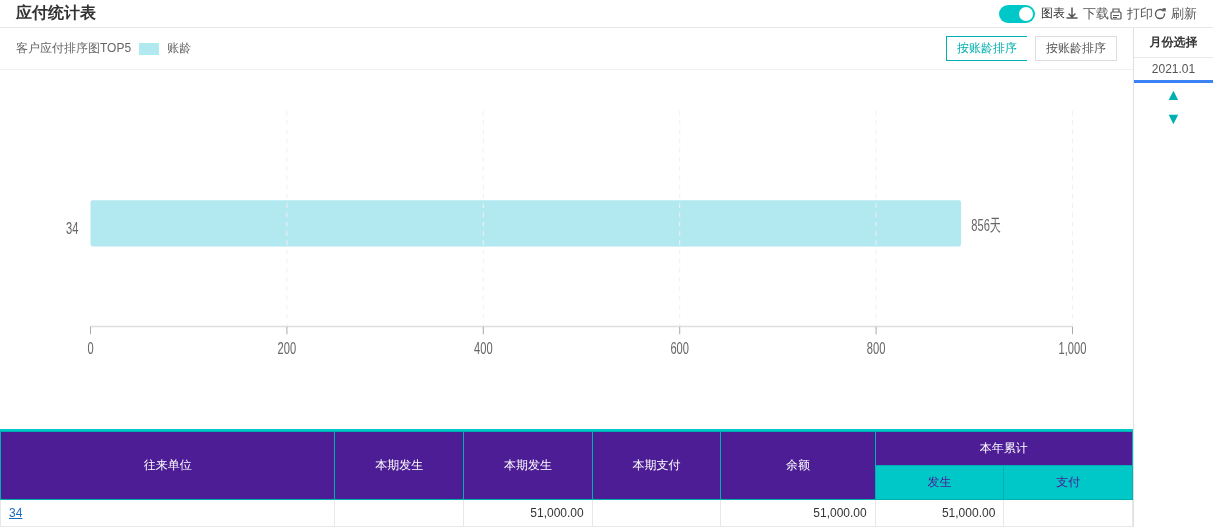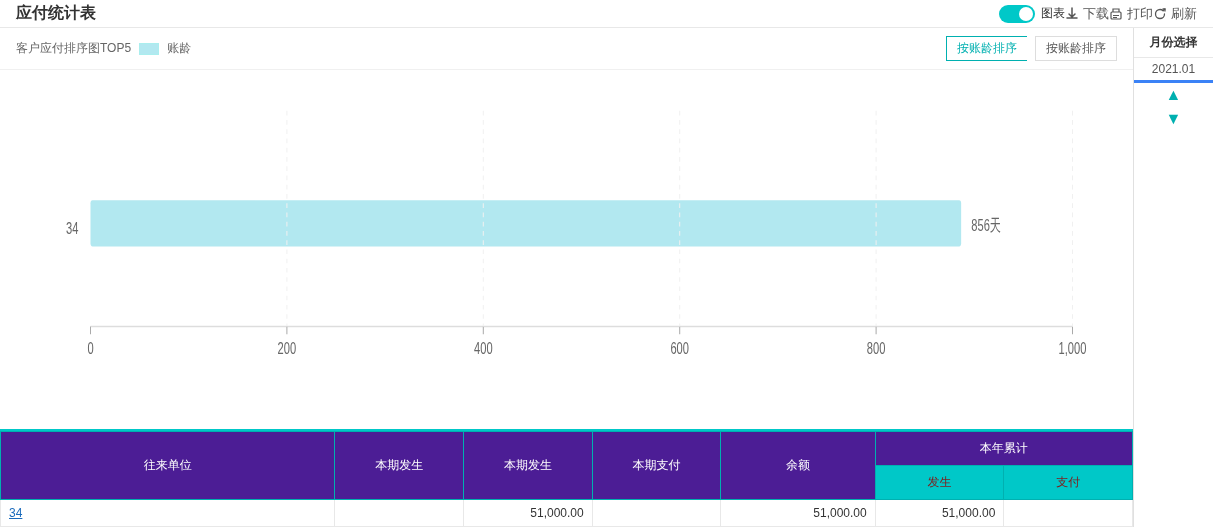--- a/index.html
+++ b/index.html
@@ -35,21 +35,21 @@
     .chart-area { flex: 1; position: relative; padding: 10px 20px 10px 50px; min-height: 180px; }
     .chart-svg { width: 100%; height: 100%; }
 
     
     .table-section { border-top: 2px solid #00c8c8; }
     .data-table { width: 100%; border-collapse: collapse; }
     .data-table th { background: #4c1d95; color: #fff; text-align: center; padding: 8px 4px; font-weight: normal; font-size: 12px; border: 1px solid #00b0b0; }
     .data-table td { text-align: right; padding: 6px 8px; font-size: 12px; border: 1px solid #e8e8e8; background: #fff; }
     .data-table td.left { text-align: left; }
     .data-table td a { color: #1a6bbc; text-decoration: underline; }
-    .data-table .sub-header th { background: #00c8c8; color: #7f1d1d; }
+    .data-table .sub-header th { background: #00c8c8; color: #4c1d95; }
 
     
     .right-sidebar { width: 80px; border-left: 1px solid #e0e0e0; display: flex; flex-direction: column; background: #fff; overflow: hidden; }
     .sidebar-header { background: #fff; padding: 6px 4px; font-size: 12px; color: #333; border-bottom: 1px solid #e8e8e8; text-align: center; font-weight: bold; }
     .sidebar-year { text-align: center; padding: 4px; font-size: 12px; color: #555; border-bottom: 3px solid #3b82f6; }
     .sidebar-scroll { flex: 1; overflow-y: auto; }
     .sidebar-scroll::-webkit-scrollbar { width: 4px; }
     .sidebar-scroll::-webkit-scrollbar-thumb { background: #ccc; }
     .month-item { padding: 5px 8px; font-size: 12px; color: #333; cursor: pointer; text-align: center; }
     .month-item.year-badge { background: #7ec23e; color: #fff; font-weight: bold; font-size: 13px; }

